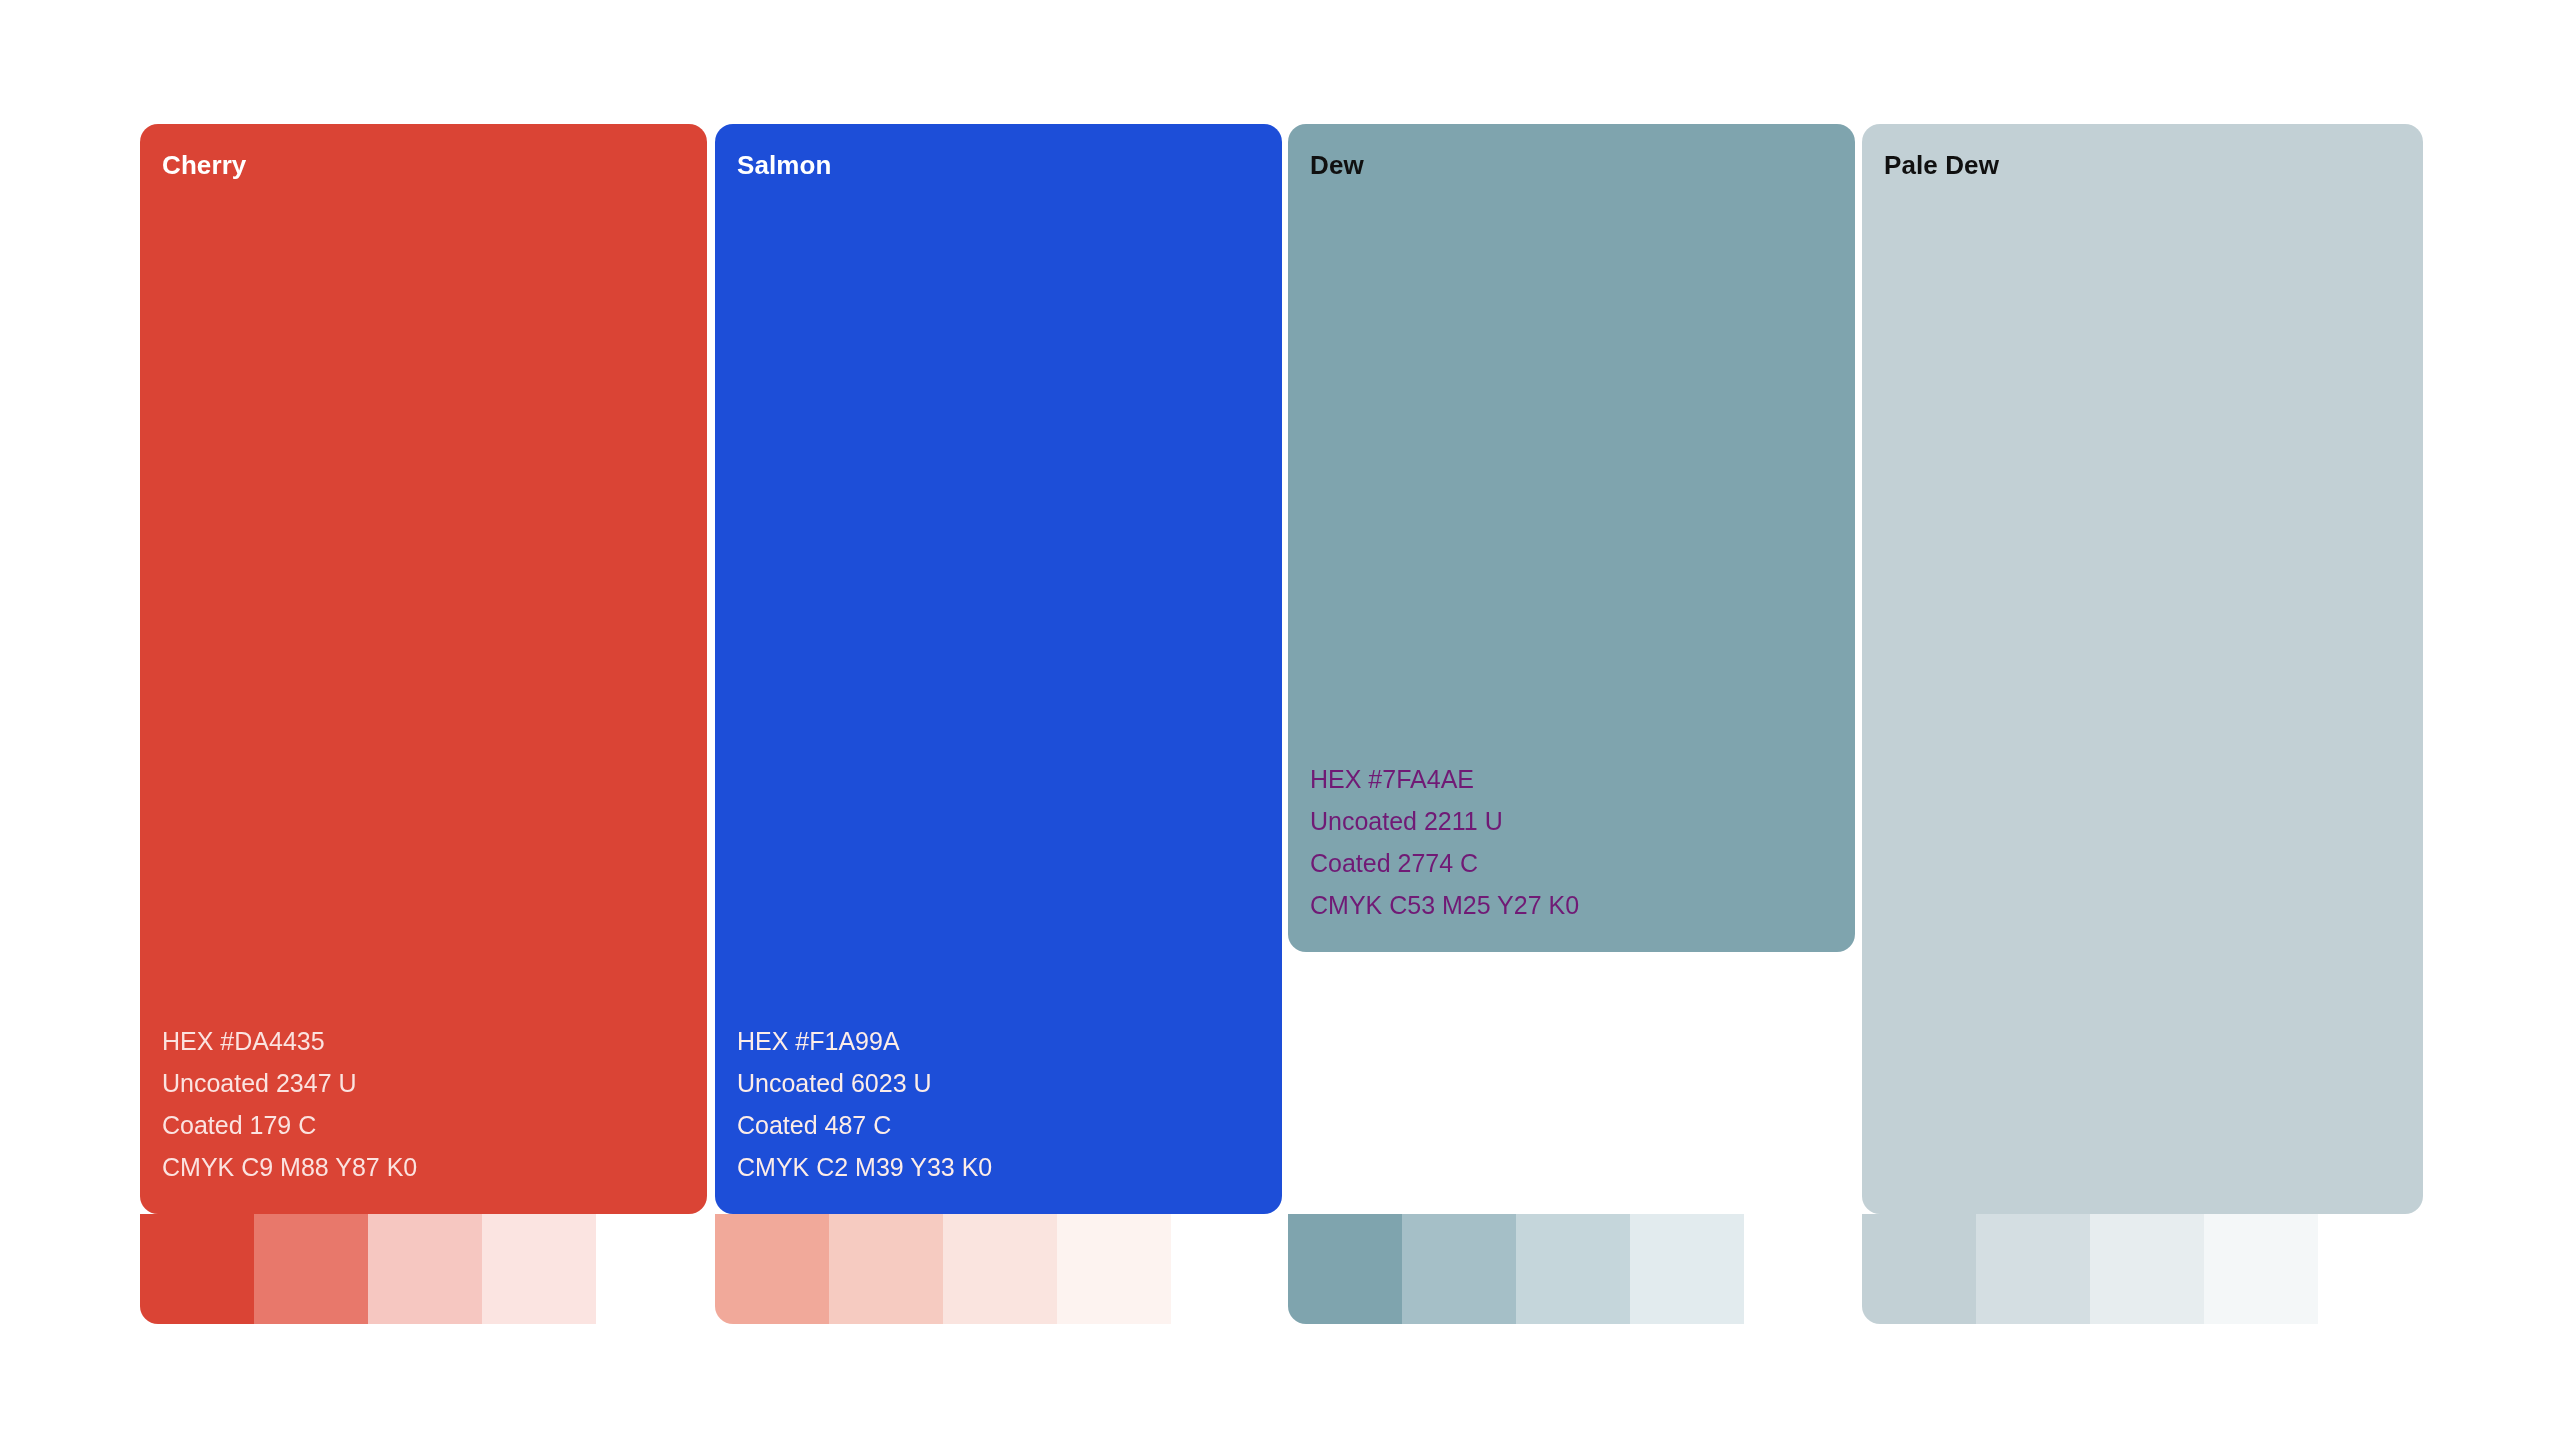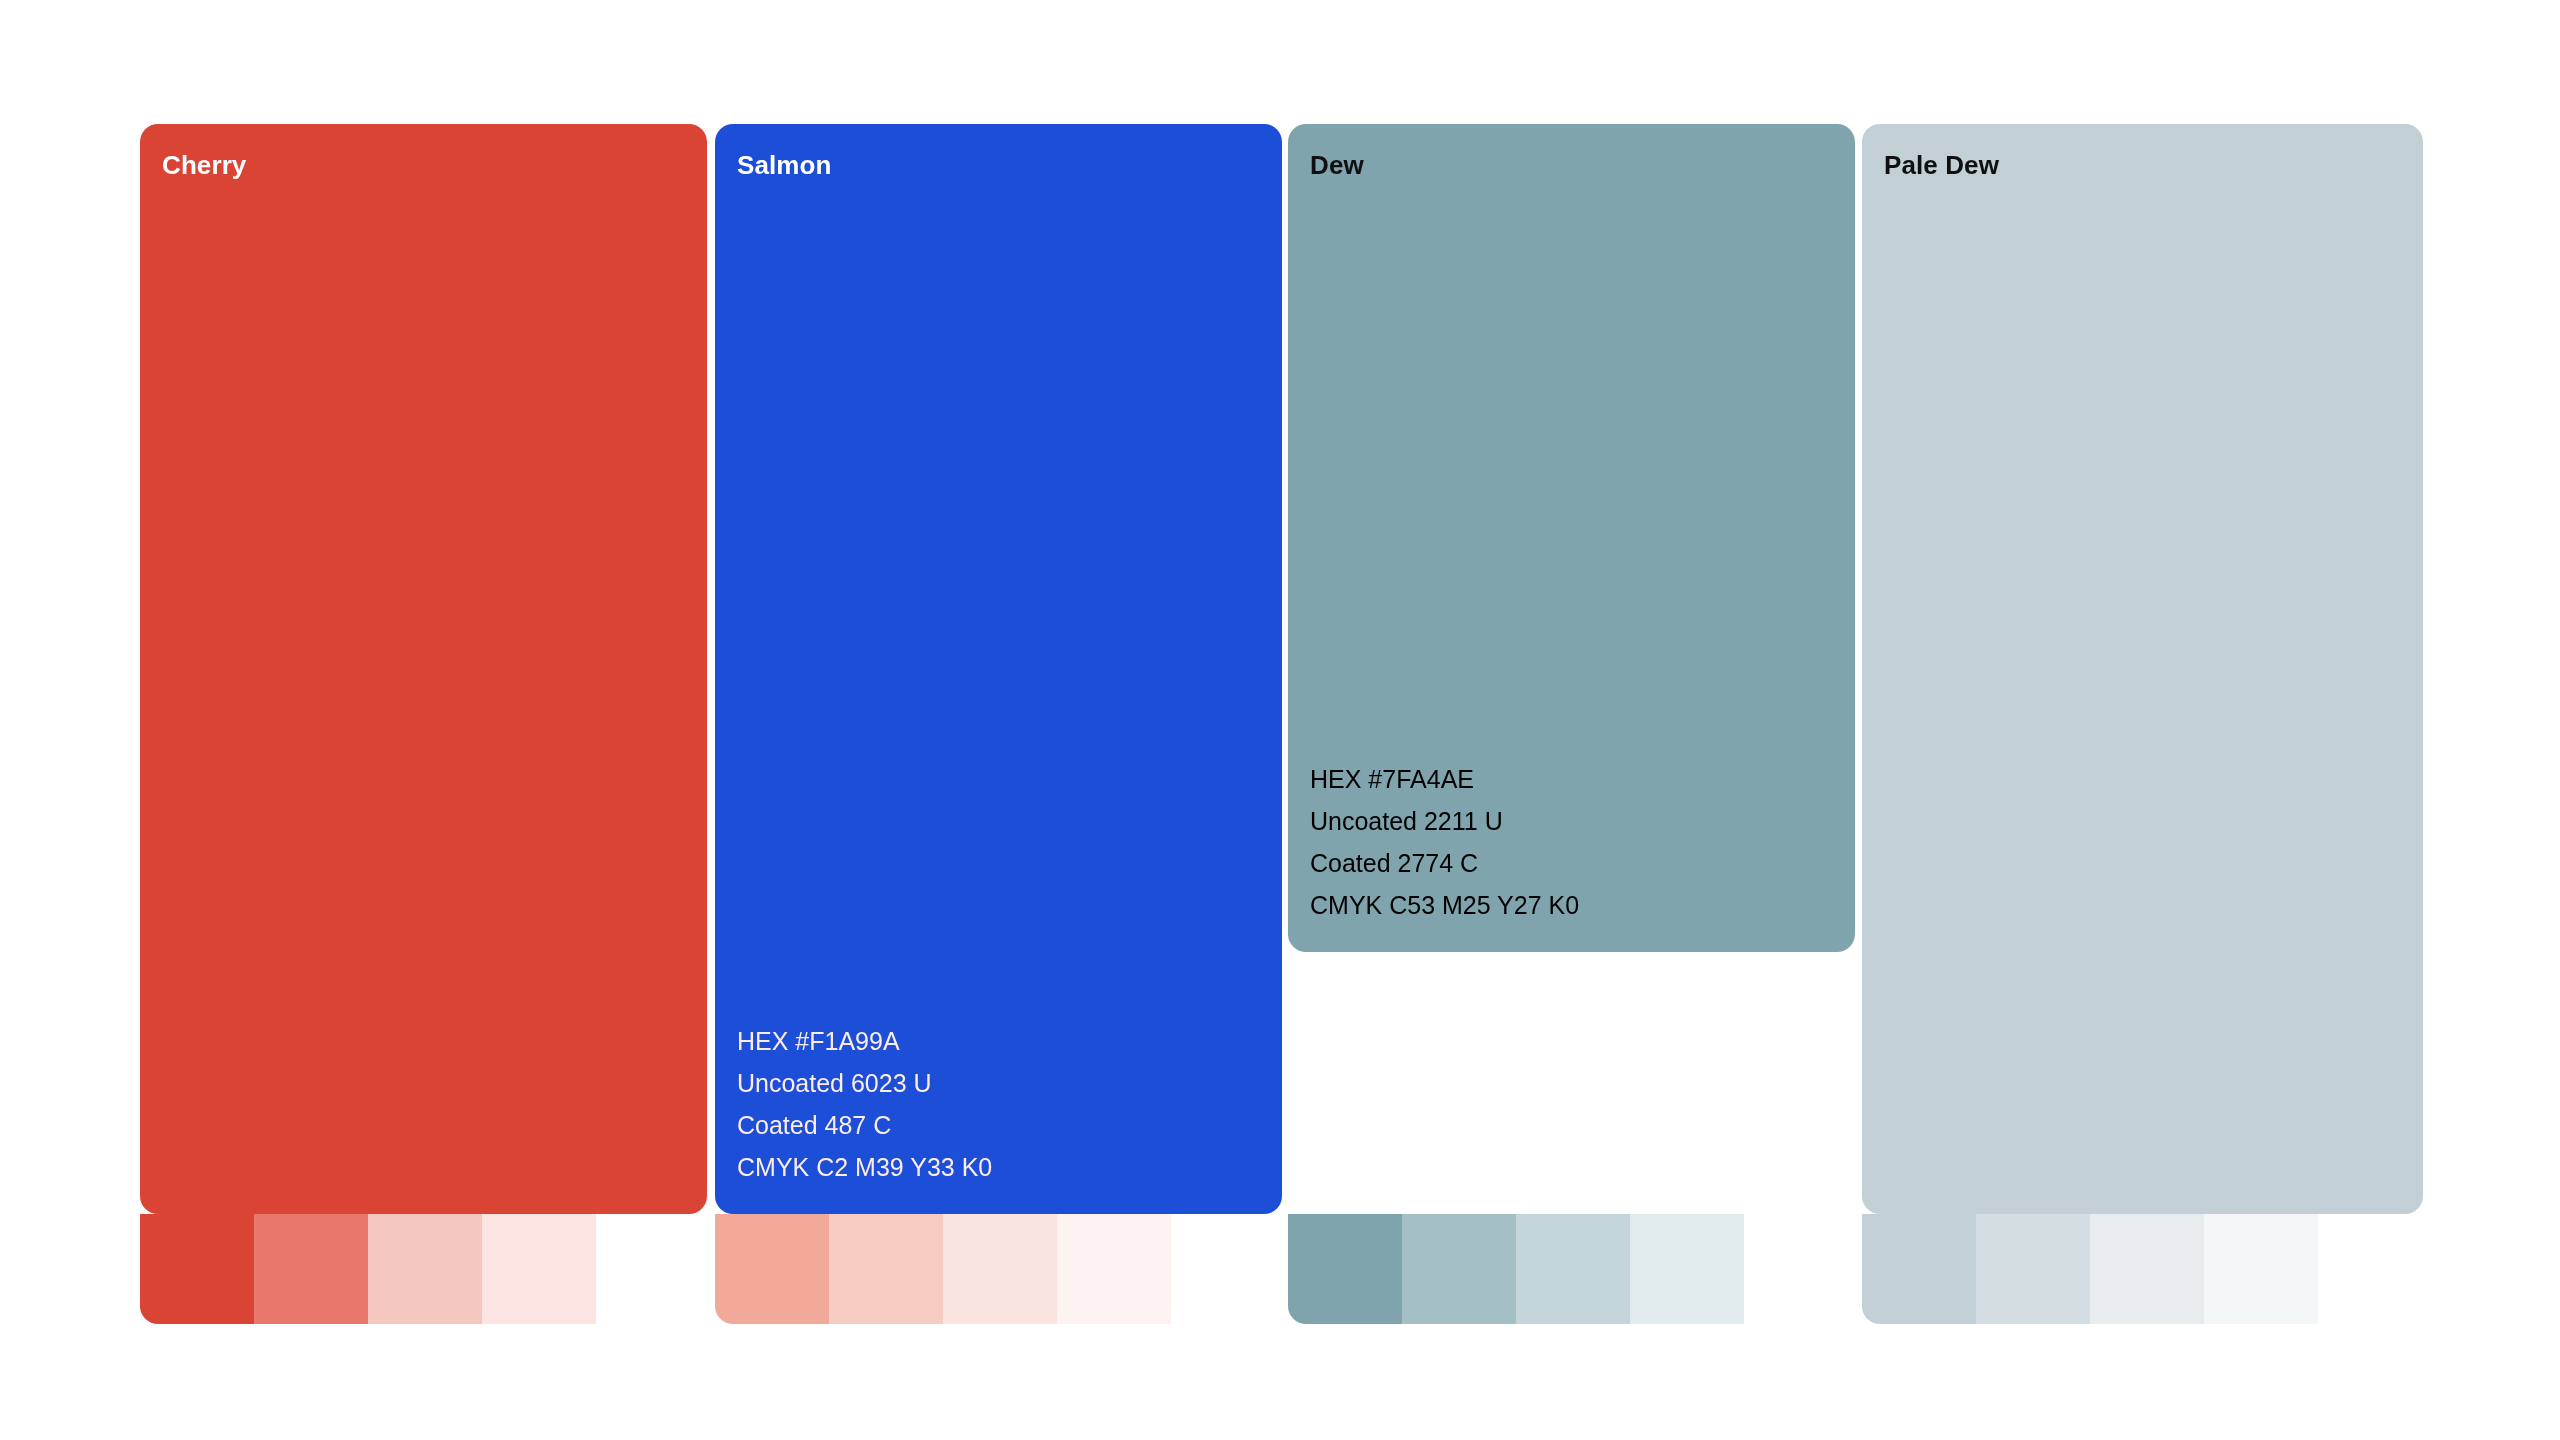--- a/index.html
+++ b/index.html
@@ -55,20 +55,26 @@
     <div class="group" style="left: 140px; width: 567px;">
       <div class="tintwrap" style="height: 110px; top: 1090px; width: 570px;">
         <div class="tint" style="background: rgb(218, 68, 53); width: 114px; flex: 0 0 114px;"></div>
         <div class="tint" style="background: rgb(232, 120, 107); width: 114px; flex: 0 0 114px;"></div>
         <div class="tint" style="background: rgb(246, 199, 193); width: 114px; flex: 0 0 114px;"></div>
         <div class="tint" style="background: rgb(251, 228, 225); width: 114px; flex: 0 0 114px;"></div>
         <div class="tint" style="background: rgb(255, 255, 255); width: 114px; flex: 0 0 114px;"></div>
       </div>
       <div class="block" style="background: rgb(218, 68, 53); height: 1090px;">
         <div class="title" style="color: rgb(255, 255, 255);">Cherry</div>
+        <div class="specs" style="color: rgb(251, 227, 224);">
+          <div>HEX #DA4435</div>
+          <div>Uncoated 2347 U</div>
+          <div>Coated 179 C</div>
+          <div>CMYK C9 M88 Y87 K0</div>
+        </div>
       </div>
     </div>
     <div class="group" style="left: 715px; width: 567px;">
       <div class="tintwrap" style="height: 110px; top: 1090px; width: 570px;">
         <div class="tint" style="background: rgb(241, 169, 154); width: 114px; flex: 0 0 114px;"></div>
         <div class="tint" style="background: rgb(246, 203, 193); width: 114px; flex: 0 0 114px;"></div>
         <div class="tint" style="background: rgb(250, 228, 223); width: 114px; flex: 0 0 114px;"></div>
         <div class="tint" style="background: rgb(253, 243, 240); width: 114px; flex: 0 0 114px;"></div>
         <div class="tint" style="background: rgb(255, 255, 255); width: 114px; flex: 0 0 114px;"></div>
       </div>
@@ -85,21 +91,21 @@
     <div class="group" style="left: 1288px; width: 567px;">
       <div class="tintwrap" style="height: 110px; top: 1090px; width: 570px;">
         <div class="tint" style="background: rgb(127, 164, 174); width: 114px; flex: 0 0 114px;"></div>
         <div class="tint" style="background: rgb(165, 191, 199); width: 114px; flex: 0 0 114px;"></div>
         <div class="tint" style="background: rgb(197, 214, 219); width: 114px; flex: 0 0 114px;"></div>
         <div class="tint" style="background: rgb(226, 235, 238); width: 114px; flex: 0 0 114px;"></div>
         <div class="tint" style="background: rgb(255, 255, 255); width: 114px; flex: 0 0 114px;"></div>
       </div>
       <div class="block" style="background: rgb(127, 164, 174); height: 828px;">
         <div class="title" style="color: rgb(16, 16, 16);">Dew</div>
-        <div class="specs" style="color: #000000;">
+        <div class="specs" style="color: #701a75;">
           <div>HEX #7FA4AE</div>
           <div>Uncoated 2211 U</div>
           <div>Coated 2774 C</div>
           <div>CMYK C53 M25 Y27 K0</div>
         </div>
       </div>
     </div>
     <div class="group" style="left: 1862px; width: 561px; padding-left: 16px;">
       <div class="tintwrap" style="height: 110px; top: 1090px; width: 570px;">
         <div class="tint" style="background: rgb(194, 208, 213); width: 114px; flex: 0 0 114px;"></div>

